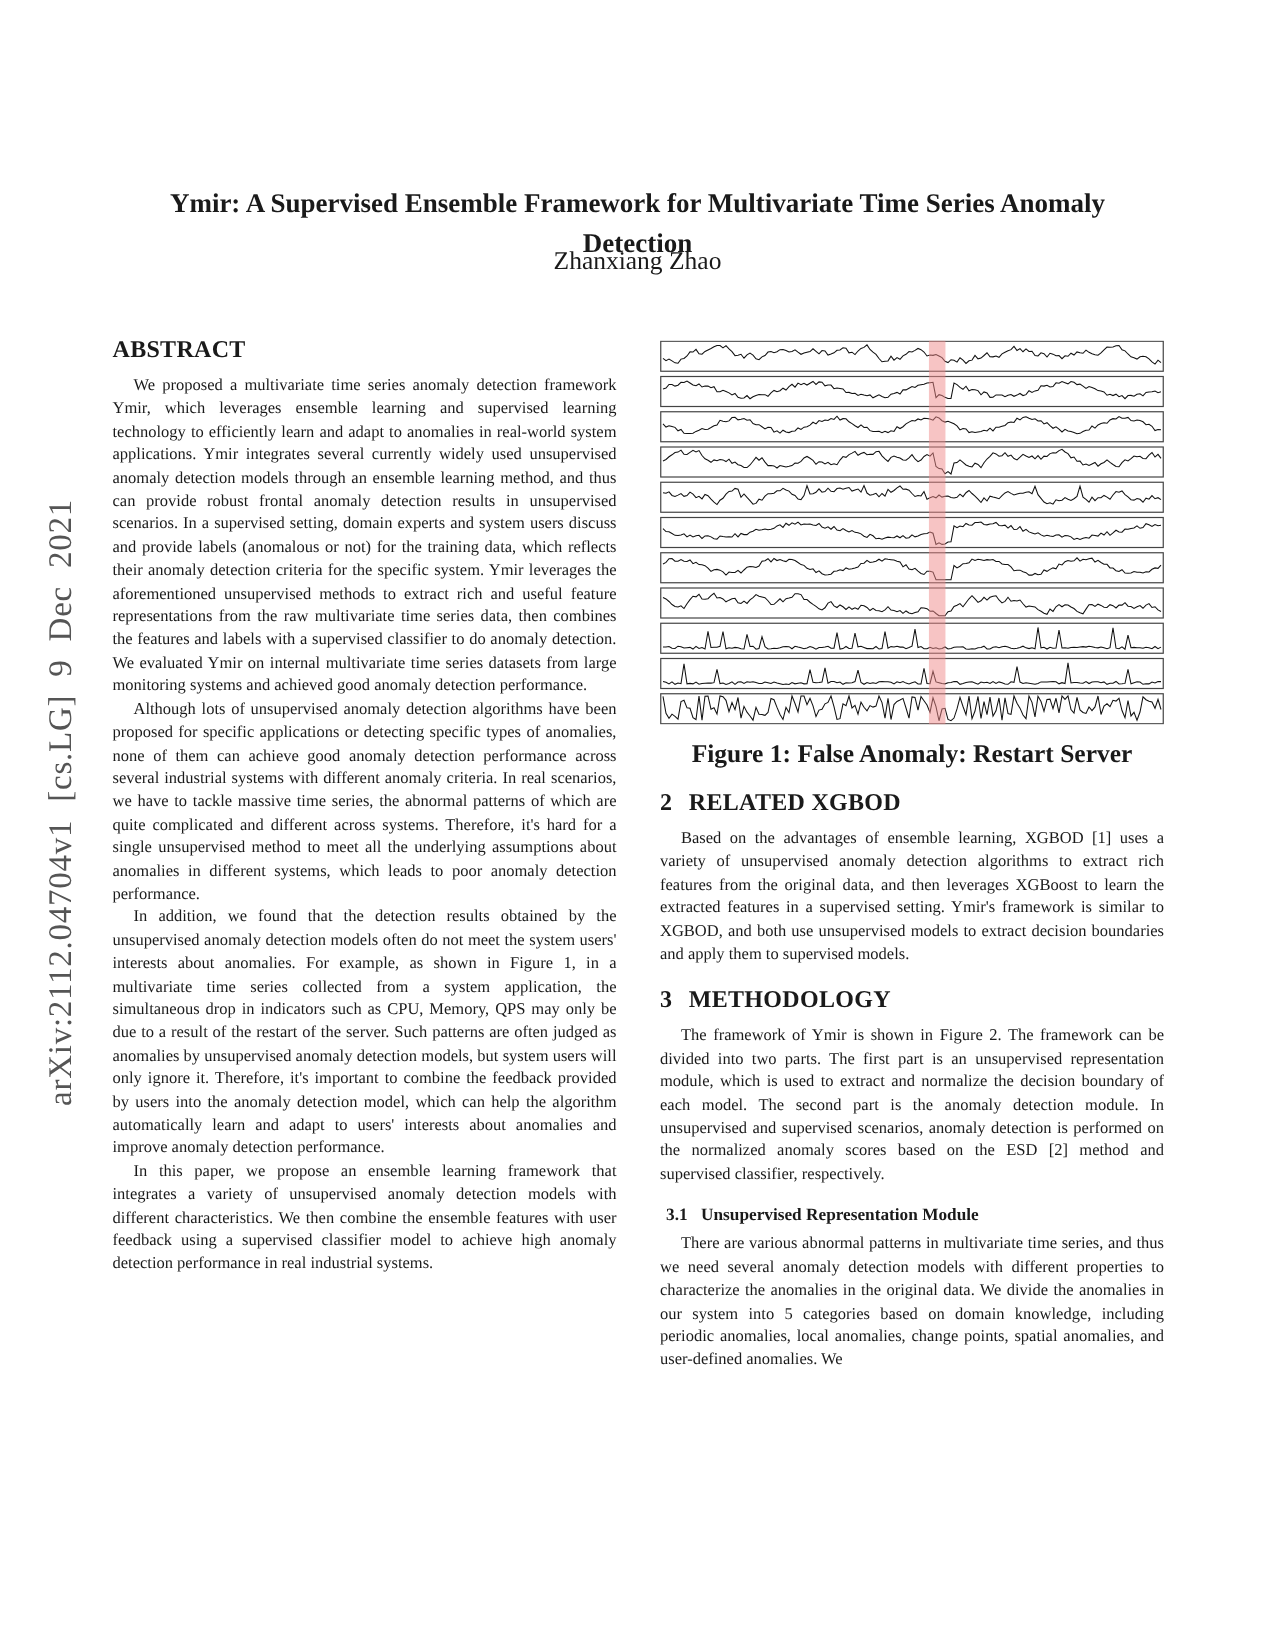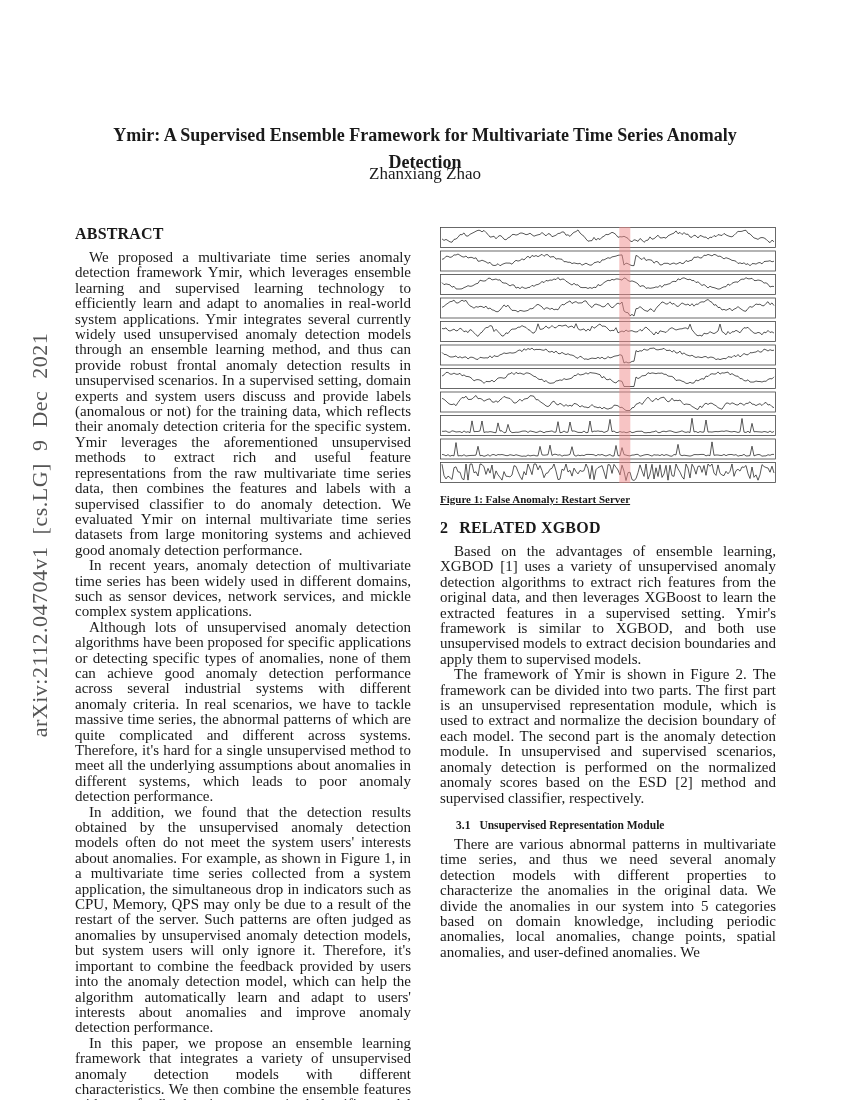--- a/index.html
+++ b/index.html
@@ -25,52 +25,51 @@
   }
   .col { position:absolute; top:225px; width:336px; }
   .col-left  { left:75px; }
   .col-right { left:440px; }
   .sec-heading {
     font-size:16px; font-weight:bold; margin:14px 0 7px 0; letter-spacing:0.2px;
   }
   .sec-heading:first-child { margin-top:0; }
   .sec-heading .num { margin-right:11px; }
   .subsec-heading {
-    font-size:11.5px; font-weight:bold; margin:13px 0 6px 16px;
+    font-size:11.5px; font-weight:bold; margin:13px 0 6px 4px;
   }
   .subsec-heading .num { margin-right:9px; }
   p.body-par {
-    margin:0; font-size:15px; line-height:15.4px;
+    margin:0; font-size:11px; line-height:15.4px;
     text-align:justify; text-indent:14px;
   }
   .figure-block { margin-top:2px; }
   .figure-block svg { display:block; }
   .figure-caption {
-    margin-top:10px; margin-bottom:4px; text-align:left;
-    font-size:11px; font-weight:bold;text-decoration:underline;
+    margin-top:10px; margin-bottom:4px; text-align:center;
+    font-size:17px; font-weight:bold;
   }
 </style>
 </head>
 <body>
 
 <div class="page">
 
   <div class="arxiv-stamp">arXiv:2112.04704v1 [cs.LG] 9 Dec 2021</div>
 
   <div class="paper-title">
     <span class="inner">Ymir: A Supervised Ensemble Framework for Multivariate Time Series Anomaly Detection</span>
   </div>
 
   <div class="paper-author">Zhanxiang Zhao</div>
 
   <div class="col col-left">
     <h2 class="sec-heading" style="margin-top:0;">ABSTRACT</h2>
     <p class="body-par">We proposed a multivariate time series anomaly detection framework Ymir, which leverages ensemble learning and supervised learning technology to efficiently learn and adapt to anomalies in real-world system applications. Ymir integrates several currently widely used unsupervised anomaly detection models through an ensemble learning method, and thus can provide robust frontal anomaly detection results in unsupervised scenarios. In a supervised setting, domain experts and system users discuss and provide labels (anomalous or not) for the training data, which reflects their anomaly detection criteria for the specific system. Ymir leverages the aforementioned unsupervised methods to extract rich and useful feature representations from the raw multivariate time series data, then combines the features and labels with a supervised classifier to do anomaly detection. We evaluated Ymir on internal multivariate time series datasets from large monitoring systems and achieved good anomaly detection performance.</p>
 
-    <p class="body-par">In recent years, anomaly detection of multivariate time series has been widely used in different domains, such as sensor devices, network services, and mickle complex system applications.</p>
     <p class="body-par">Although lots of unsupervised anomaly detection algorithms have been proposed for specific applications or detecting specific types of anomalies, none of them can achieve good anomaly detection performance across several industrial systems with different anomaly criteria. In real scenarios, we have to tackle massive time series, the abnormal patterns of which are quite complicated and different across systems. Therefore, it's hard for a single unsupervised method to meet all the underlying assumptions about anomalies in different systems, which leads to poor anomaly detection performance.</p>
     <p class="body-par">In addition, we found that the detection results obtained by the unsupervised anomaly detection models often do not meet the system users' interests about anomalies. For example, as shown in Figure 1, in a multivariate time series collected from a system application, the simultaneous drop in indicators such as CPU, Memory, QPS may only be due to a result of the restart of the server. Such patterns are often judged as anomalies by unsupervised anomaly detection models, but system users will only ignore it. Therefore, it's important to combine the feedback provided by users into the anomaly detection model, which can help the algorithm automatically learn and adapt to users' interests about anomalies and improve anomaly detection performance.</p>
     <p class="body-par">In this paper, we propose an ensemble learning framework that integrates a variety of unsupervised anomaly detection models with different characteristics. We then combine the ensemble features with user feedback using a supervised classifier model to achieve high anomaly detection performance in real industrial systems.</p>
   </div>
 
   <div class="col col-right">
     <div class="figure-block">
       <svg id="fig1-svg" width="336" height="256" viewBox="0 0 336 256">
           <rect x="0.5" y="0.5" width="335" height="20" fill="none" stroke="#444444" stroke-width="0.8"></rect>
           <polyline points="2,11.9 4,13.4 6,12.4 8,13.6 10,14.9 12,15.2 14,12.4 16,12.0 18,10.3 20,7.6 22,7.7 24,5.9 26,8.9 28,9.1 30,7.3 32,6.3 34,5.3 36,4.2 38,3.3 40,3.4 42,4.9 44,3.4 46,5.6 48,7.4 50,10.1 52,9.8 54,9.2 56,11.8 58,9.6 60,8.4 62,9.7 64,12.2 66,12.8 68,10.9 70,10.0 72,7.7 74,7.4 76,8.1 78,7.5 80,6.1 82,6.0 84,6.7 86,7.7 88,7.3 90,6.2 92,7.8 94,9.2 96,8.4 98,7.8 100,7.4 102,5.5 104,7.2 106,8.9 108,6.7 110,7.0 112,9.7 114,9.0 116,8.2 118,6.5 120,6.3 122,4.9 124,5.1 126,8.2 128,7.8 130,9.4 132,7.0 134,5.3 136,4.6 138,2.9 140,6.0 142,7.8 144,9.3 146,12.0 148,14.2 150,13.8 152,13.6 154,10.4 156,13.1 158,11.4 160,12.5 162,10.2 164,9.2 166,7.4 168,7.7 170,6.6 172,5.3 174,6.1 176,7.7 178,10.3 180,9.7 182,9.9 184,9.3 186,10.3 188,11.4 190,13.9 192,14.7 194,12.8 196,13.2 198,14.4 200,11.5 202,13.1 204,15.3 206,13.5 208,13.1 210,9.9 212,12.2 214,11.7 216,10.0 218,8.2 220,10.8 222,10.9 224,10.4 226,11.2 228,8.9 230,7.8 232,6.9 234,6.1 236,3.9 238,6.7 240,5.4 242,7.5 244,5.6 246,7.3 248,7.2 250,10.0 252,10.3 254,8.2 256,8.8 258,11.0 260,8.5 262,9.1 264,10.2 266,10.1 268,12.1 270,10.2 272,10.5 274,8.5 276,9.7 278,7.6 280,8.1 282,8.5 284,6.4 286,7.9 288,8.8 290,9.5 292,9.8 294,8.3 296,6.3 298,4.4 300,4.5 302,4.3 304,3.5 306,3.3 308,6.2 310,6.9 312,9.0 314,10.9 316,11.5 318,12.4 320,10.9 322,10.5 324,10.9 326,12.2 328,14.2 330,15.7 332,13.1 334,14.8" fill="none" stroke="#111111" stroke-width="0.7"></polyline>
@@ -97,20 +96,23 @@
           <rect x="179.3" y="0" width="11" height="256" fill="#f08a8a" opacity="0.5"></rect>
         </svg>
       <div class="figure-caption">Figure 1: False Anomaly: Restart Server</div>
     </div>
 
     <h2 class="sec-heading">
       <span class="num">2</span><span>RELATED XGBOD</span>
     </h2>
     <p class="body-par">Based on the advantages of ensemble learning, XGBOD [1] uses a variety of unsupervised anomaly detection algorithms to extract rich features from the original data, and then leverages XGBoost to learn the extracted features in a supervised setting. Ymir's framework is similar to XGBOD, and both use unsupervised models to extract decision boundaries and apply them to supervised models.</p>
 
+    <h2 class="sec-heading">
+      <span class="num">3</span><span>METHODOLOGY</span>
+    </h2>
     <p class="body-par">The framework of Ymir is shown in Figure 2. The framework can be divided into two parts. The first part is an unsupervised representation module, which is used to extract and normalize the decision boundary of each model. The second part is the anomaly detection module. In unsupervised and supervised scenarios, anomaly detection is performed on the normalized anomaly scores based on the ESD [2] method and supervised classifier, respectively.</p>
 
     <h3 class="subsec-heading">
       <span class="num">3.1</span><span>Unsupervised Representation Module</span>
     </h3>
     <p class="body-par">There are various abnormal patterns in multivariate time series, and thus we need several anomaly detection models with different properties to characterize the anomalies in the original data. We divide the anomalies in our system into 5 categories based on domain knowledge, including periodic anomalies, local anomalies, change points, spatial anomalies, and user-defined anomalies. We</p>
   </div>
 
 </div>
 

